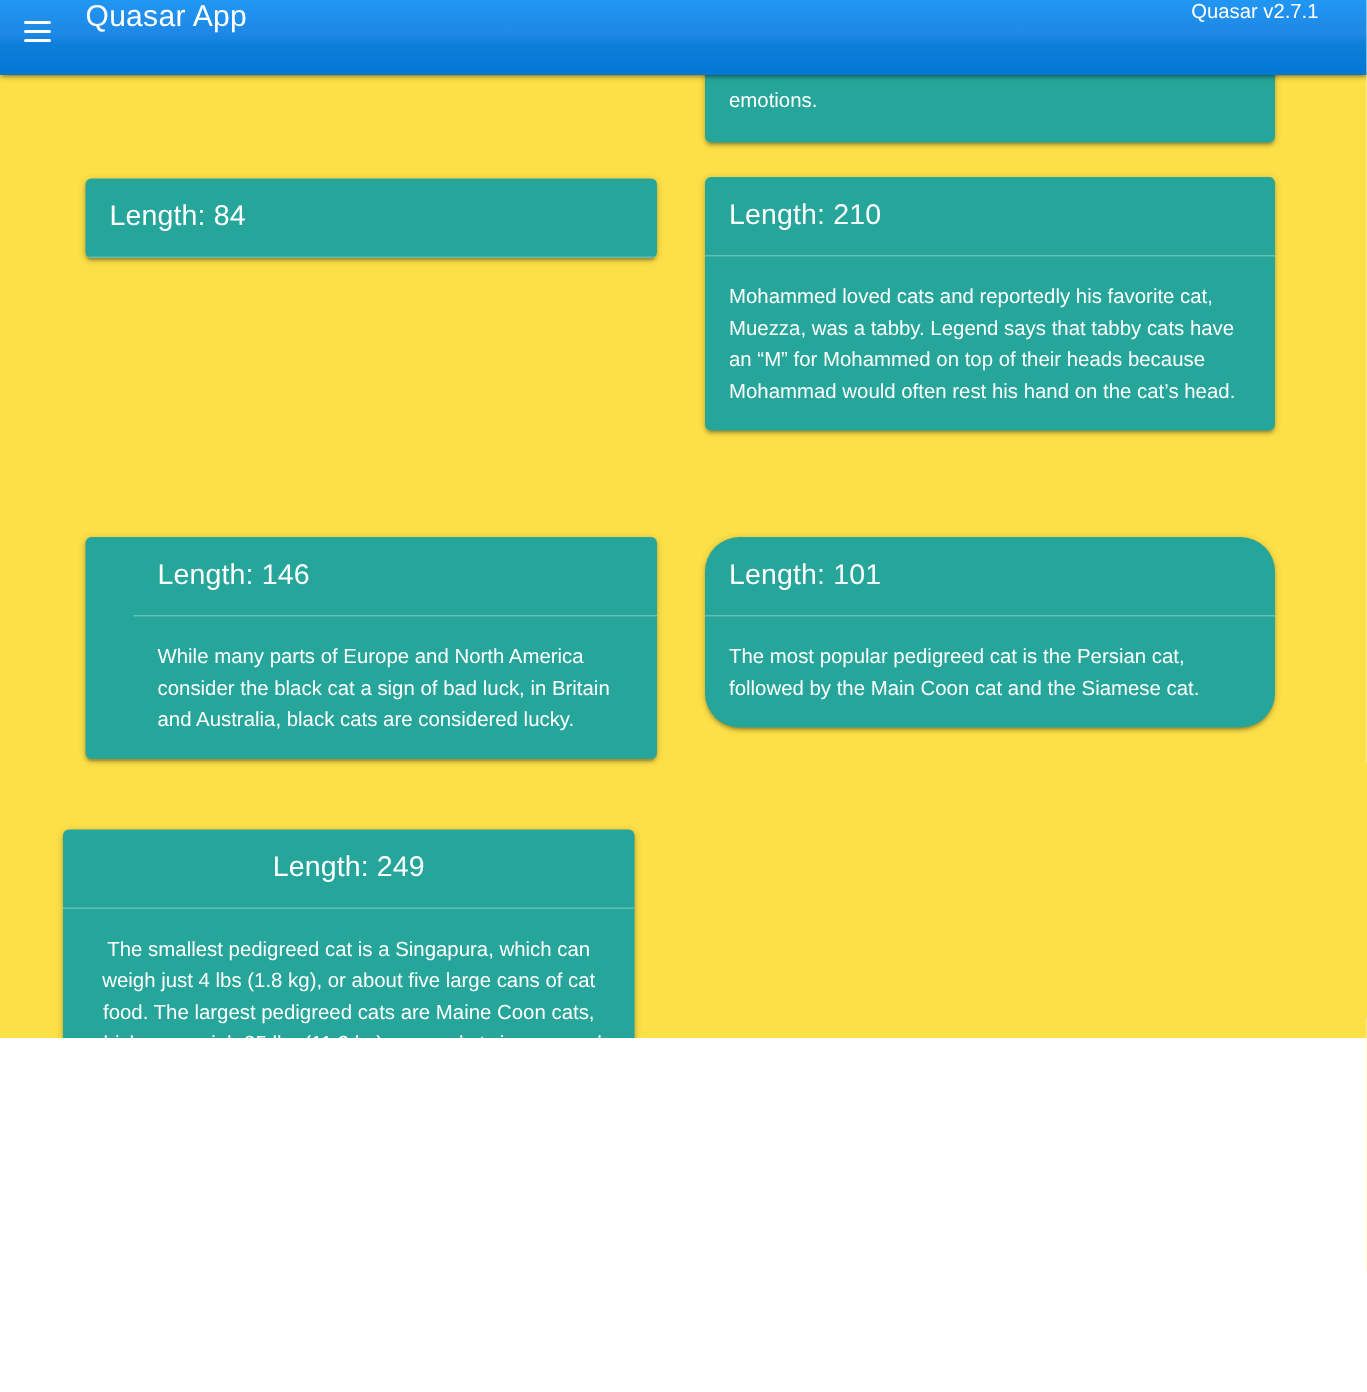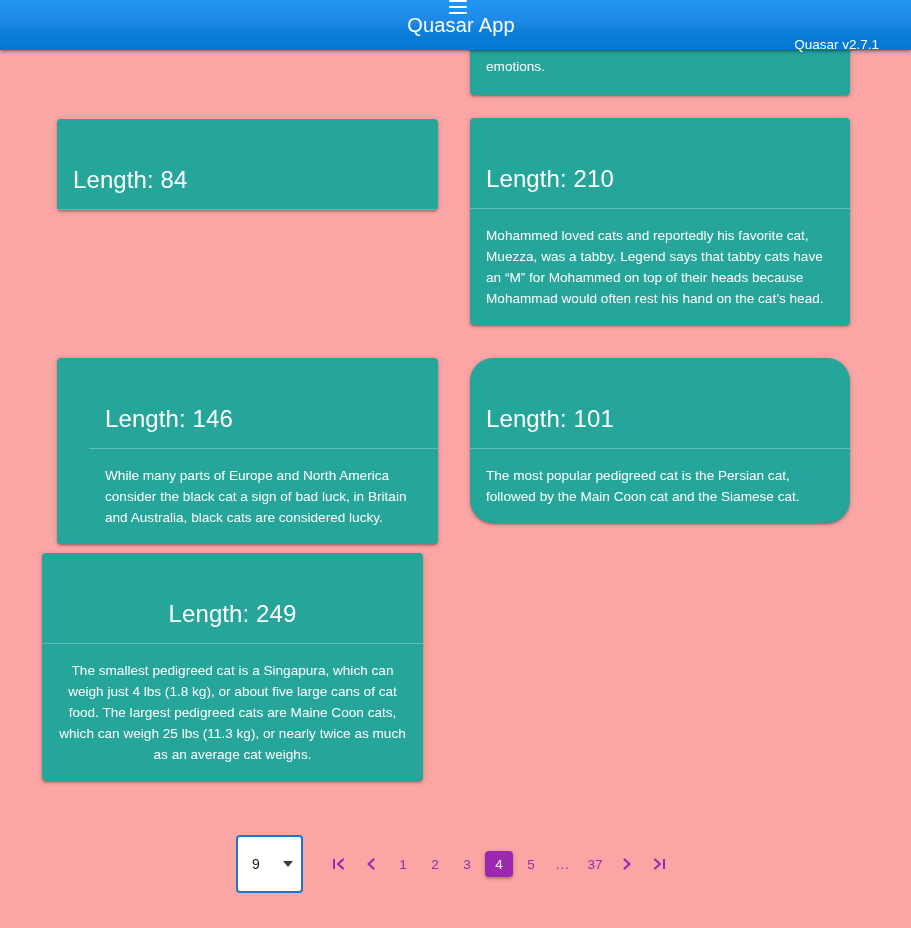--- a/index.html
+++ b/index.html
@@ -13,24 +13,23 @@
   }
 
   
   .app-header {
     position: absolute;
     top: 0; left: 0;
     width: 911px;
     height: 50px;
     background: linear-gradient(180deg, #2196f3 0%, #1e88e5 45%, #0d7fdb 60%, #0277d4 100%);
     display: flex;
-    align-items: center;
+    align-items: flex-start;
     box-shadow: 0 1px 5px rgba(0,0,0,0.2), 0 2px 2px rgba(0,0,0,0.14), 0 3px 1px -2px rgba(0,0,0,0.12);
     z-index: 10;
-    flex-direction: column;
   }
   .menu-btn {
     width: 42px;
     height: 42px;
     margin-left: 4px;
     display: flex;
     flex-direction: column;
     align-items: center;
     justify-content: center;
     gap: 4px;
@@ -59,45 +58,44 @@
     color: #ffffff;
     font-size: 13.5px;
     font-weight: 400;
   }
 
   
   .page {
     position: absolute;
     top: 50px; left: 0;
     width: 911px;
-    height: 878px;
-    background: #fca5a5;
+    height: 642px;
+    background: #fde047;
     overflow: hidden;
   }
 
   .cards-grid {
     position: relative;
     width: 911px;
   }
 
   .card {
     position: absolute;
     background: #26a69a;
     color: #ffffff;
     border-radius: 4px;
     box-shadow: 0 1px 5px rgba(0,0,0,0.2), 0 2px 2px rgba(0,0,0,0.14), 0 3px 1px -2px rgba(0,0,0,0.12);
     overflow: hidden;
   }
   .card-header {
     padding: 15px 16px 14px 16px;
-    font-size: 24px;
+    font-size: 19px;
     font-weight: 400;
     line-height: 1.2;
     letter-spacing: 0.1px;
-    margin-top: 32px;
   }
   .card-sep {
     height: 1px;
     width: 100%;
     background: rgba(255,255,255,0.28);
   }
   .card-body {
     padding: 16px;
     font-size: 13.6px;
     line-height: 21px;

